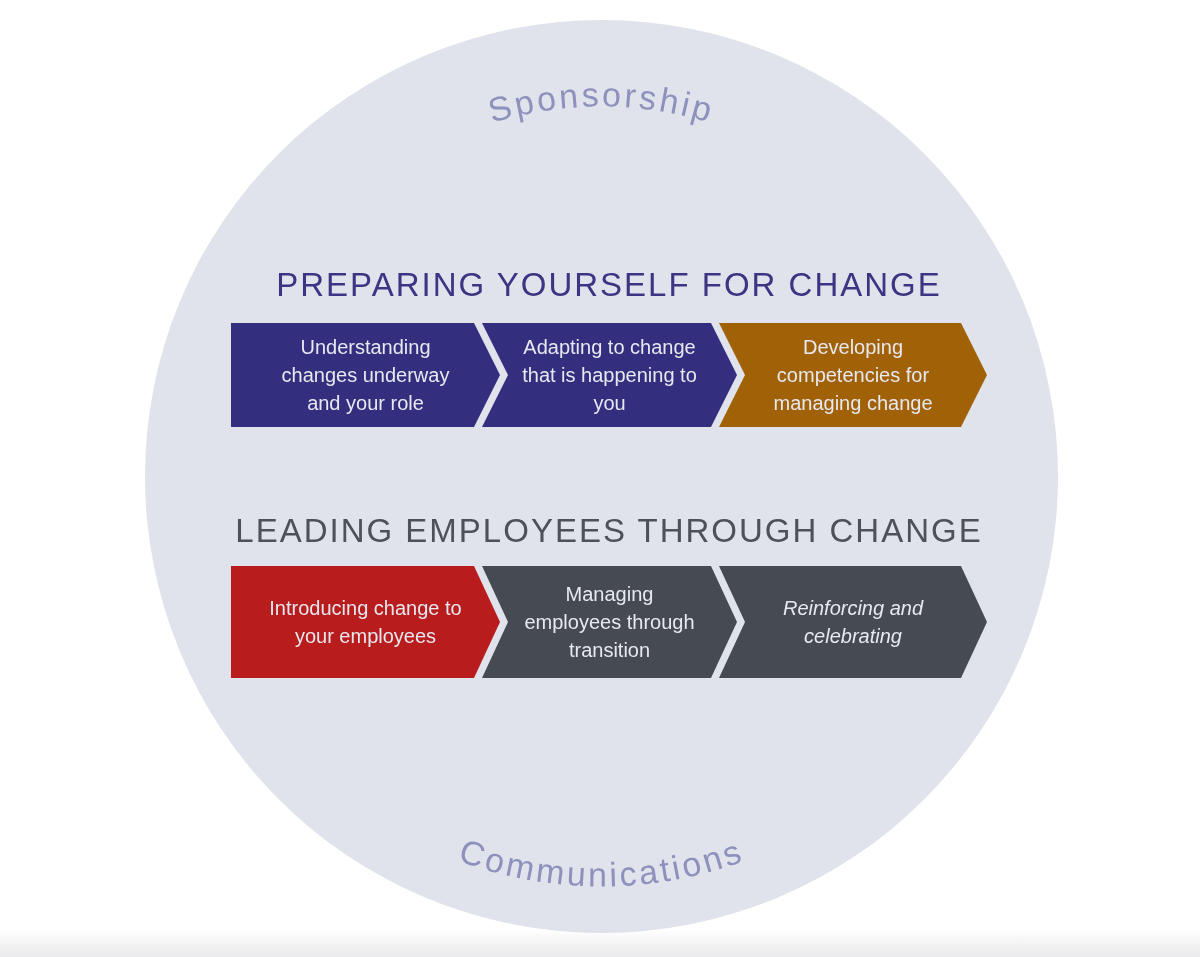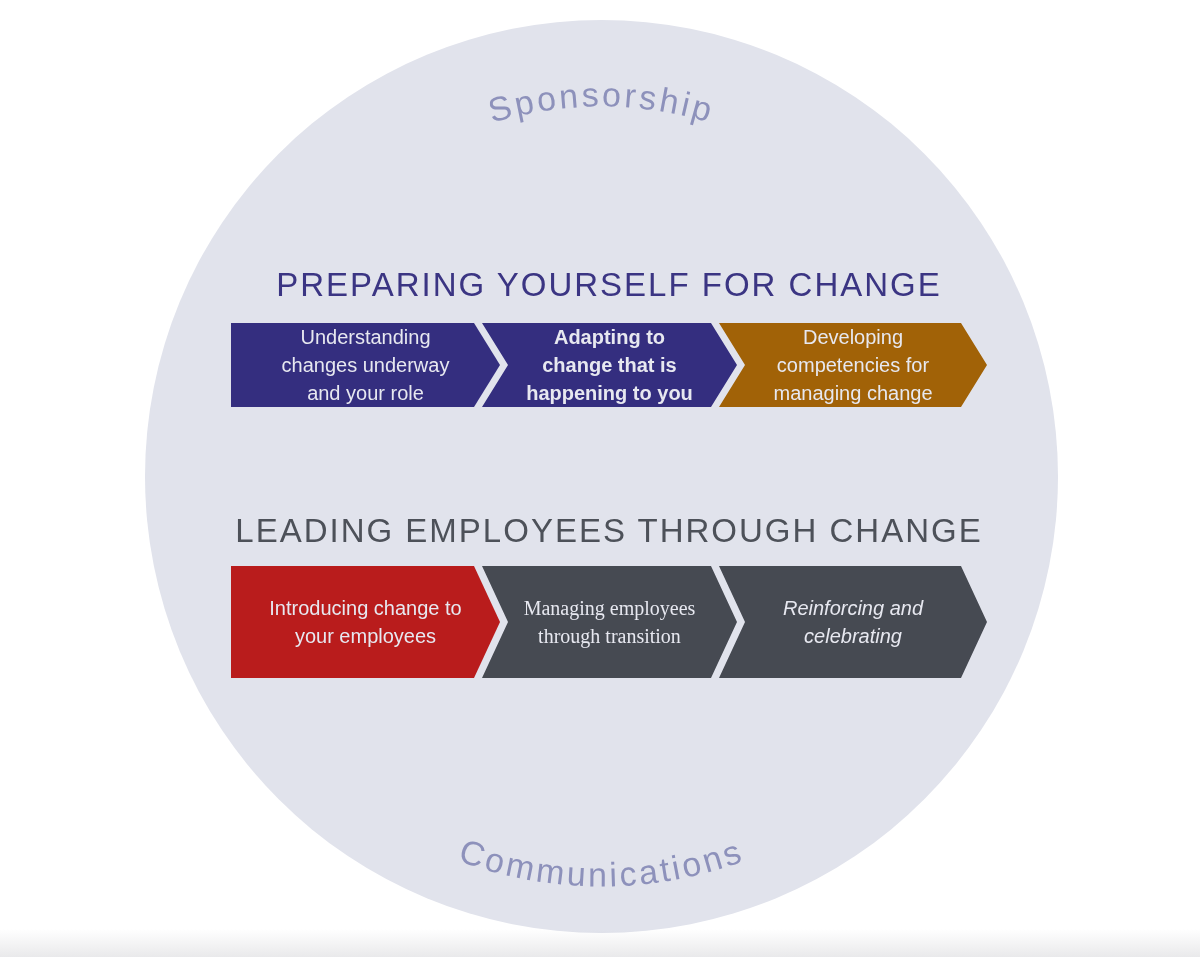--- a/index.html
+++ b/index.html
@@ -50,21 +50,21 @@
     white-space:nowrap;
   }
   .title-1{ top:266px; }
   .title-2{ top:512px; }
   
   .chevron-row{
     position:absolute;
     left:231px;
     width:756px;
   }
-  .row-1{ top:323px; height:84px; }
+  .row-1{ top:323px; height:104px; }
   .row-2{ top:566px; height:112px; }
   .seg{
     position:absolute;
     top:0;
     height:100%;
     display:flex;
     align-items:center;
     justify-content:center;
     text-align:center;
   }
@@ -77,21 +77,21 @@
   .seg-c{ left:488px; width:268px;
     clip-path:polygon(0 0, calc(100% - 26px) 0, 100% 50%, calc(100% - 26px) 100%, 0 100%, 26px 50%);
   }
   .seg-label{
     color:#e7e8f0;
     font-size:20px;
     line-height:28px;
     display:inline-block;
   }
   .row-1 .seg-a .seg-label{ max-width:190px; }
-  .row-1 .seg-b .seg-label{ max-width:175px;font-weight:bold; }
+  .row-1 .seg-b .seg-label{ max-width:175px; }
   .row-1 .seg-c .seg-label{ max-width:195px; }
   .row-2 .seg-a .seg-label{ max-width:200px; }
   .row-2 .seg-b .seg-label{ max-width:186px; }
   .row-2 .seg-c .seg-label{ max-width:170px;font-style:italic; }
   
   .bottom-fade{
     position:absolute;
     left:0; bottom:0;
     width:100%;
     height:28px;
@@ -131,21 +131,21 @@
       <span class="seg-label">Developing competencies for managing change</span>
     </div>
   </div>
 
   <div class="section-title title-2" style="color: rgb(77, 81, 89);">LEADING EMPLOYEES THROUGH CHANGE</div>
 
   <div class="chevron-row row-2">
     <div class="seg seg-a" style="background: #b91c1c;">
       <span class="seg-label">Introducing change to your employees</span>
     </div>
-    <div class="seg seg-b" style="background: rgb(70, 74, 82); font-family: Liberation Serif, serif;">
+    <div class="seg seg-b" style="background: rgb(70, 74, 82);">
       <span class="seg-label">Managing employees through transition</span>
     </div>
     <div class="seg seg-c" style="background: rgb(70, 74, 82);">
       <span class="seg-label">Reinforcing and celebrating</span>
     </div>
   </div>
 
   <div class="bottom-fade"></div>
 </div>
 

